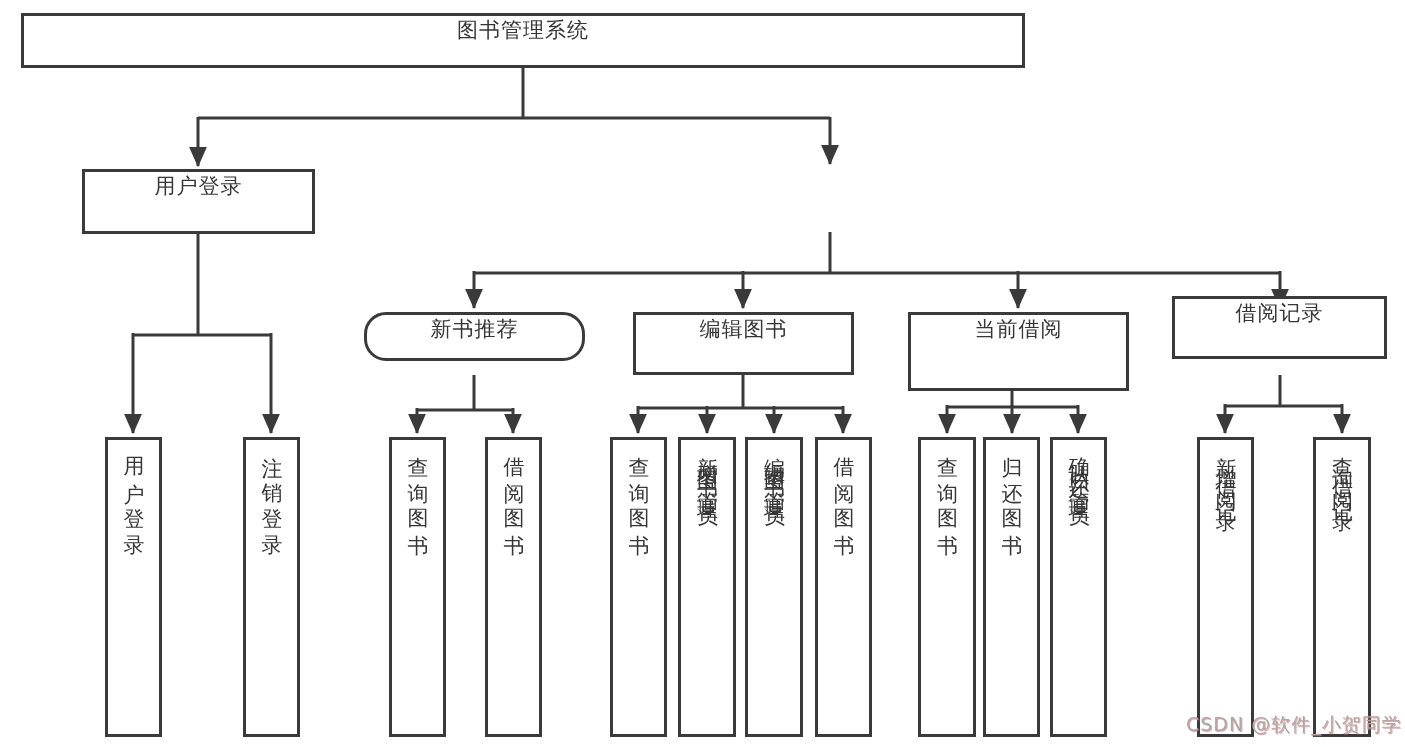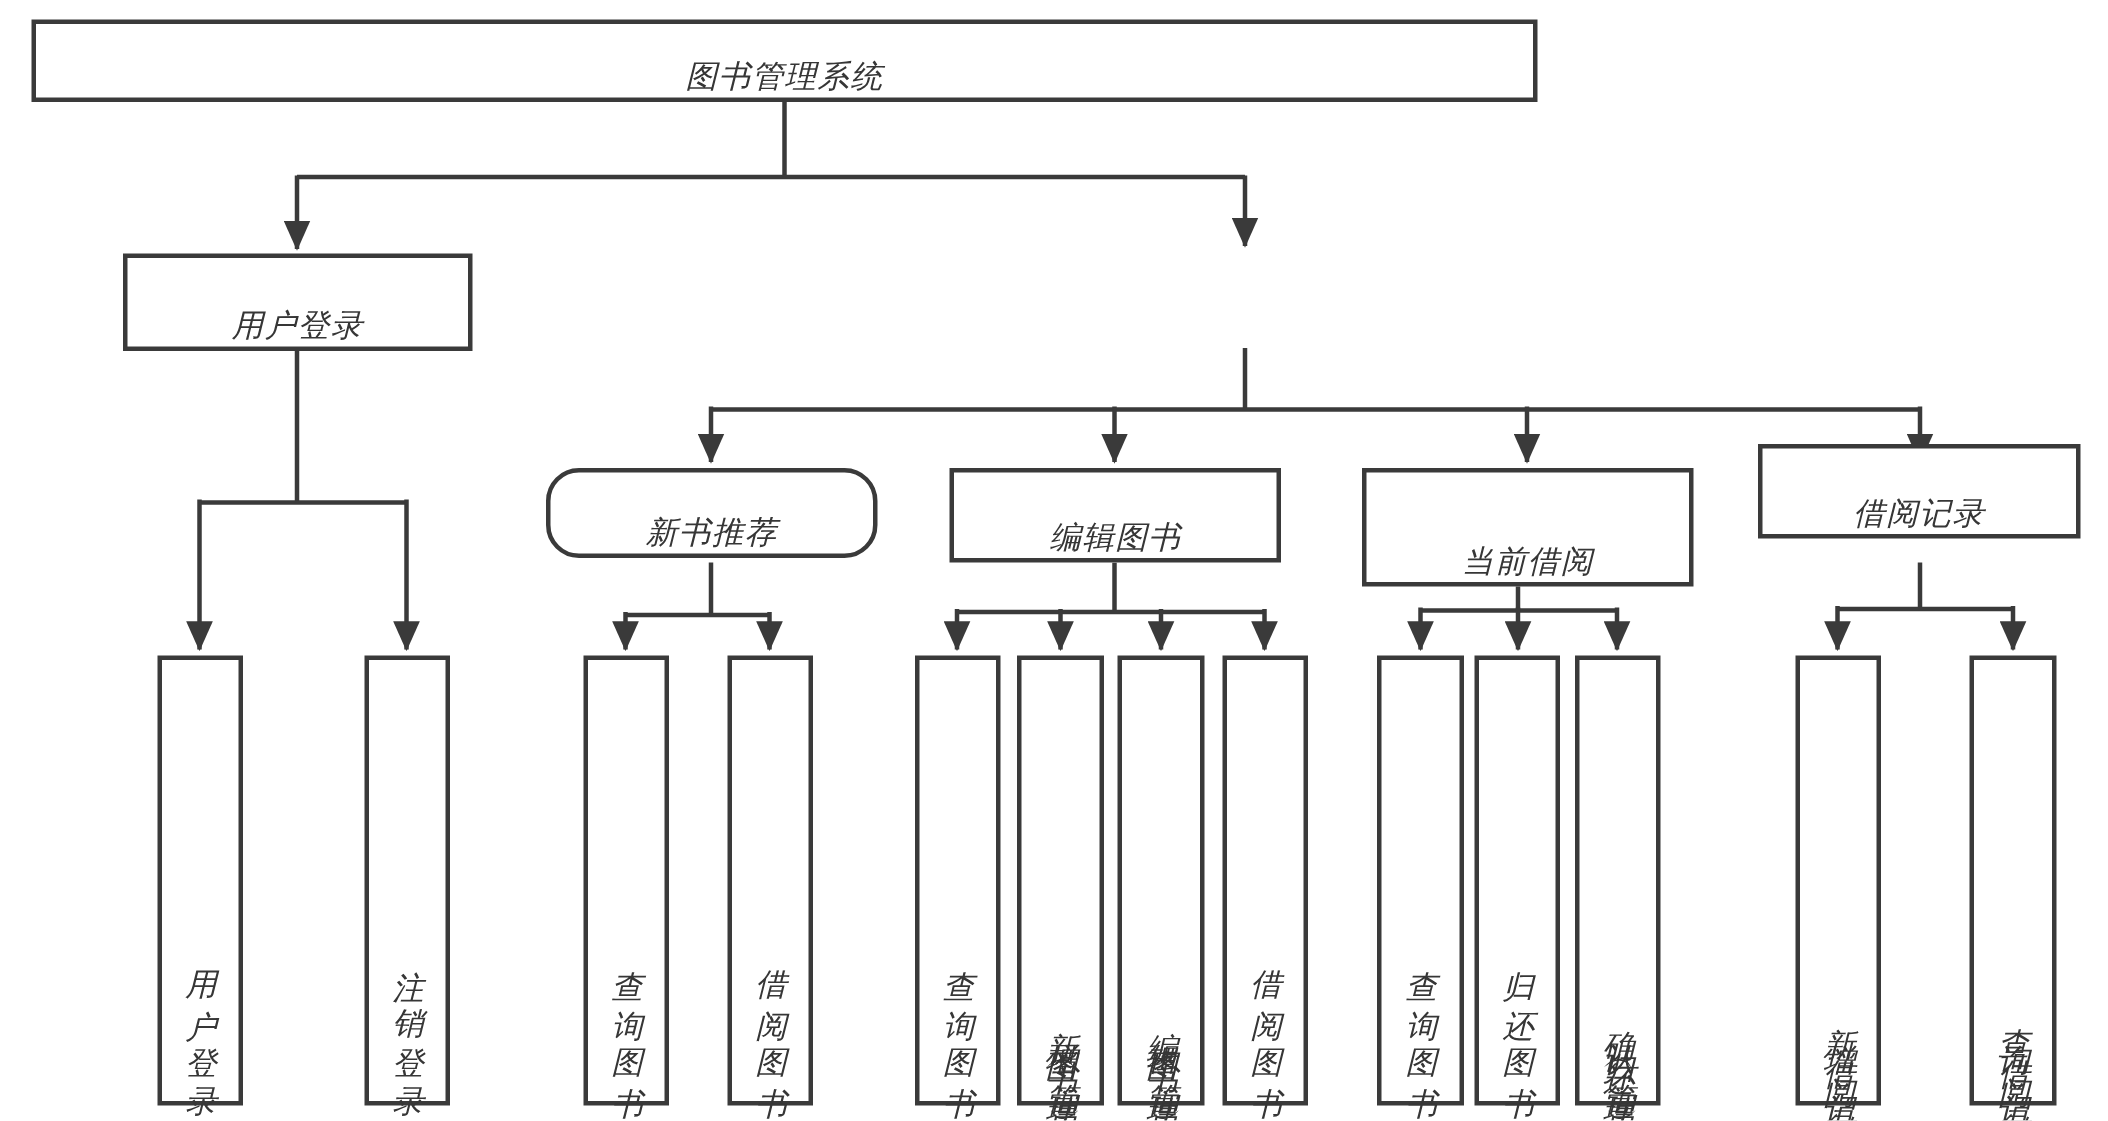--- a/index.html
+++ b/index.html
@@ -2,37 +2,37 @@
 <html><head>
 <meta charset="utf-8">
 <style>
   html,body{margin:0;padding:0;background:#ffffff;}
   .canvas{
     position:relative;width:1405px;height:747px;background:#ffffff;overflow:hidden;
     font-family:"DejaVu Sans","Liberation Sans",sans-serif;color:#333333;
   }
   .box{
     position:absolute;box-sizing:border-box;border:3px solid #3a3a3a;background:#ffffff;
-    display:flex;align-items:flex-end;justify-content:center;text-align:center;font-style:italic;
+    display:flex;align-items:flex-start;justify-content:center;text-align:center;
   }
   .hlabel{font-size:21px;letter-spacing:1px;white-space:nowrap;color:#363636;}
   .vbox span{
     writing-mode:vertical-rl;text-orientation:mixed;
     font-size:21px;color:#363636;line-height:1;white-space:nowrap;
   }
   .ls-lg span{letter-spacing:26px;}
   .ls-md span{letter-spacing:11px;}
   .ls-sm span{letter-spacing:7px;}
   
   #node-root{left:21px;top:13px;width:1004px;height:55px;}
   
   #node-user-login{left:82px;top:169px;width:233px;height:65px;}
   #node-book-mgmt{left:712px;top:168px;width:235px;height:64px;}
   
-  #node-new-book{left:364px;top:312px;width:221px;height:60px;border-radius:22px;}
+  #node-new-book{left:364px;top:312px;width:221px;height:49px;border-radius:22px;}
   #node-book-borrow{left:633px;top:312px;width:221px;height:63px;}
   #node-current-borrow{left:908px;top:312px;width:221px;height:79px;}
   #node-borrow-record{left:1172px;top:296px;width:215px;height:63px;}
   
   .leaf{top:437px;height:300px;width:57px;}
   #leaf-user-login{left:105px;}
   #leaf-logout{left:243px;}
   #leaf-nb-query{left:389px;}
   #leaf-nb-borrow{left:485px;}
   #leaf-bb-query{left:610px;}
@@ -162,14 +162,15 @@
   <div class="box leaf vbox ls-sm" id="leaf-cb-confirm">
     <span>确认归还（管理员）</span>
   </div>
   <div class="box leaf vbox ls-md" id="leaf-br-add">
     <span>新增借阅记录</span>
   </div>
   <div class="box leaf vbox ls-md" id="leaf-br-query">
     <span>查询借阅记录</span>
   </div>
 
+  <div class="watermark">CSDN @软件_小贺同学</div>
 
 </div>
 
 </body></html>

